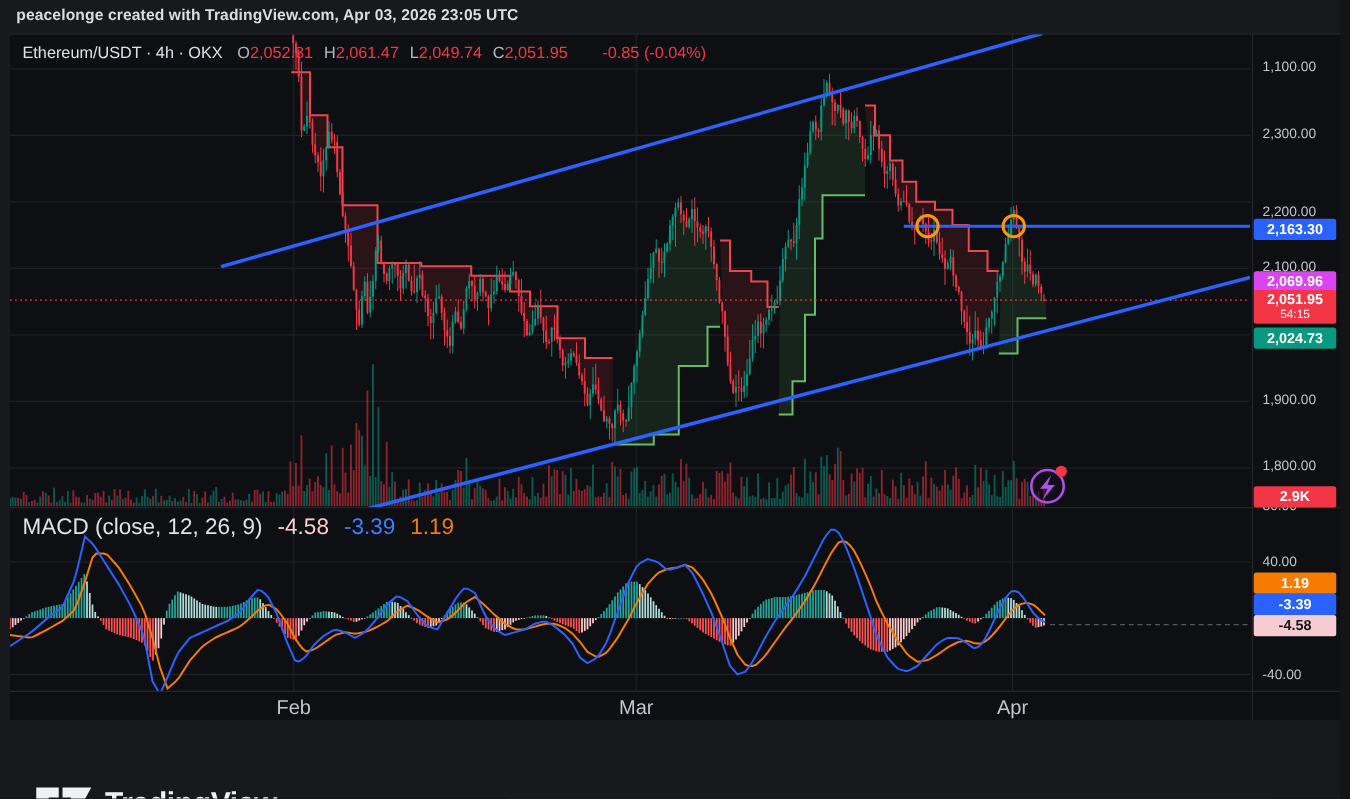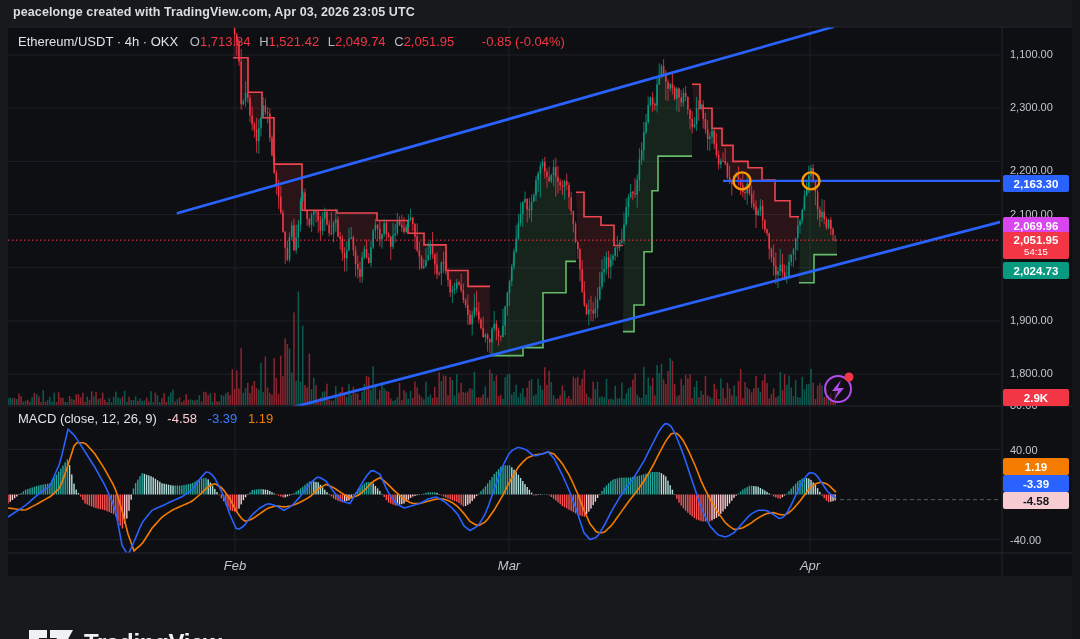--- a/index.html
+++ b/index.html
@@ -9,23 +9,23 @@
   .attribution{position:absolute;left:13px;top:5px;font-size:12.5px;font-weight:700;color:#dcdde1;letter-spacing:.1px;}
   .legend{position:absolute;left:18px;top:32px;font-size:13px;line-height:19px;color:#d6d9e0;}
   .legend .row{white-space:nowrap;}
   .lt{color:#dfe2ea;font-weight:500;}
   .lg{color:#b6bac3;}
   .red{color:#f23645;}
   .grn{color:#08a07f;}
   .blu{color:#3b7dff;}
   .org{color:#f57c00;}
   .pnk{color:#ffcdd2;}
-  .macd-legend{position:absolute;left:18px;top:411px;font-size:13px;color:#d6d9e0;white-space:nowrap;text-align:right;}
+  .macd-legend{position:absolute;left:18px;top:411px;font-size:18px;color:#d6d9e0;white-space:nowrap;text-align:right;}
   .axis-label{position:absolute;left:1010px;font-size:11px;color:#c2c5cd;}
-  .time-label{position:absolute;top:558px;font-size:13px;color:#c2c5cd;transform:translateX(-50%);font-style:italic;}
+  .time-label{position:absolute;top:558px;font-size:16px;color:#c2c5cd;transform:translateX(-50%);}
   .badge{position:absolute;left:1003px;width:66px;height:17px;border-radius:2px;font-size:11.5px;font-weight:600;
          display:flex;align-items:center;justify-content:center;}
   .badge2{position:absolute;left:1003px;width:66px;height:27px;border-radius:2px;font-weight:600;
           display:flex;flex-direction:column;align-items:center;justify-content:center;line-height:12px;}
   .badge2 .b1{font-size:11.5px;} .badge2 .b2{font-size:9.5px;font-weight:400;}
   .footer{position:absolute;left:28px;top:590px;display:flex;align-items:center;gap:10px;margin-top:38px;}
   .brand{font-size:24px;font-weight:700;color:#eef0f3;letter-spacing:-0.3px;}
 </style>
 </head>
 <body>
@@ -1392,22 +1392,22 @@
       <line x1="840" y1="499.6525" x2="1000" y2="499.6525" stroke="#55585f" stroke-width="1" stroke-dasharray="4,3"></line>
       <line x1="8" y1="406" x2="1072" y2="406" stroke="#23262e" stroke-width="1"></line>
       <line x1="8" y1="553" x2="1072" y2="553" stroke="#23262e" stroke-width="1"></line>
       <line x1="1002" y1="27" x2="1002" y2="576" stroke="#23262e" stroke-width="1"></line>
       <line x1="8" y1="27" x2="1072" y2="27" stroke="#23262e" stroke-width="1"></line>
     </svg>
 
   <div class="legend">
     <div class="row">
       <span class="lt">Ethereum/USDT · 4h · OKX</span>
-      <span class="lg" style="margin-left:8px;">O</span><span class="red">1,713.84</span>
-      <span class="lg" style="margin-left:5px;">H</span><span class="red">1,521.42</span>
+      <span class="lg" style="margin-left:8px;">O</span><span class="red">2,052.81</span>
+      <span class="lg" style="margin-left:5px;">H</span><span class="red">2,061.47</span>
       <span class="lg" style="margin-left:5px;">L</span><span class="red">2,049.74</span>
       <span class="lg" style="margin-left:5px;">C</span><span class="red">2,051.95</span>
       <span class="red" style="margin-left:24px;">-0.85 (-0.04%)</span>
     </div>
   </div>
 
   <div class="macd-legend">
     <span class="lt">MACD (close, 12, 26, 9)</span>
     <span class="pnk" style="margin-left:7px;">-4.58</span>
     <span class="blu" style="margin-left:7px;">-3.39</span>

